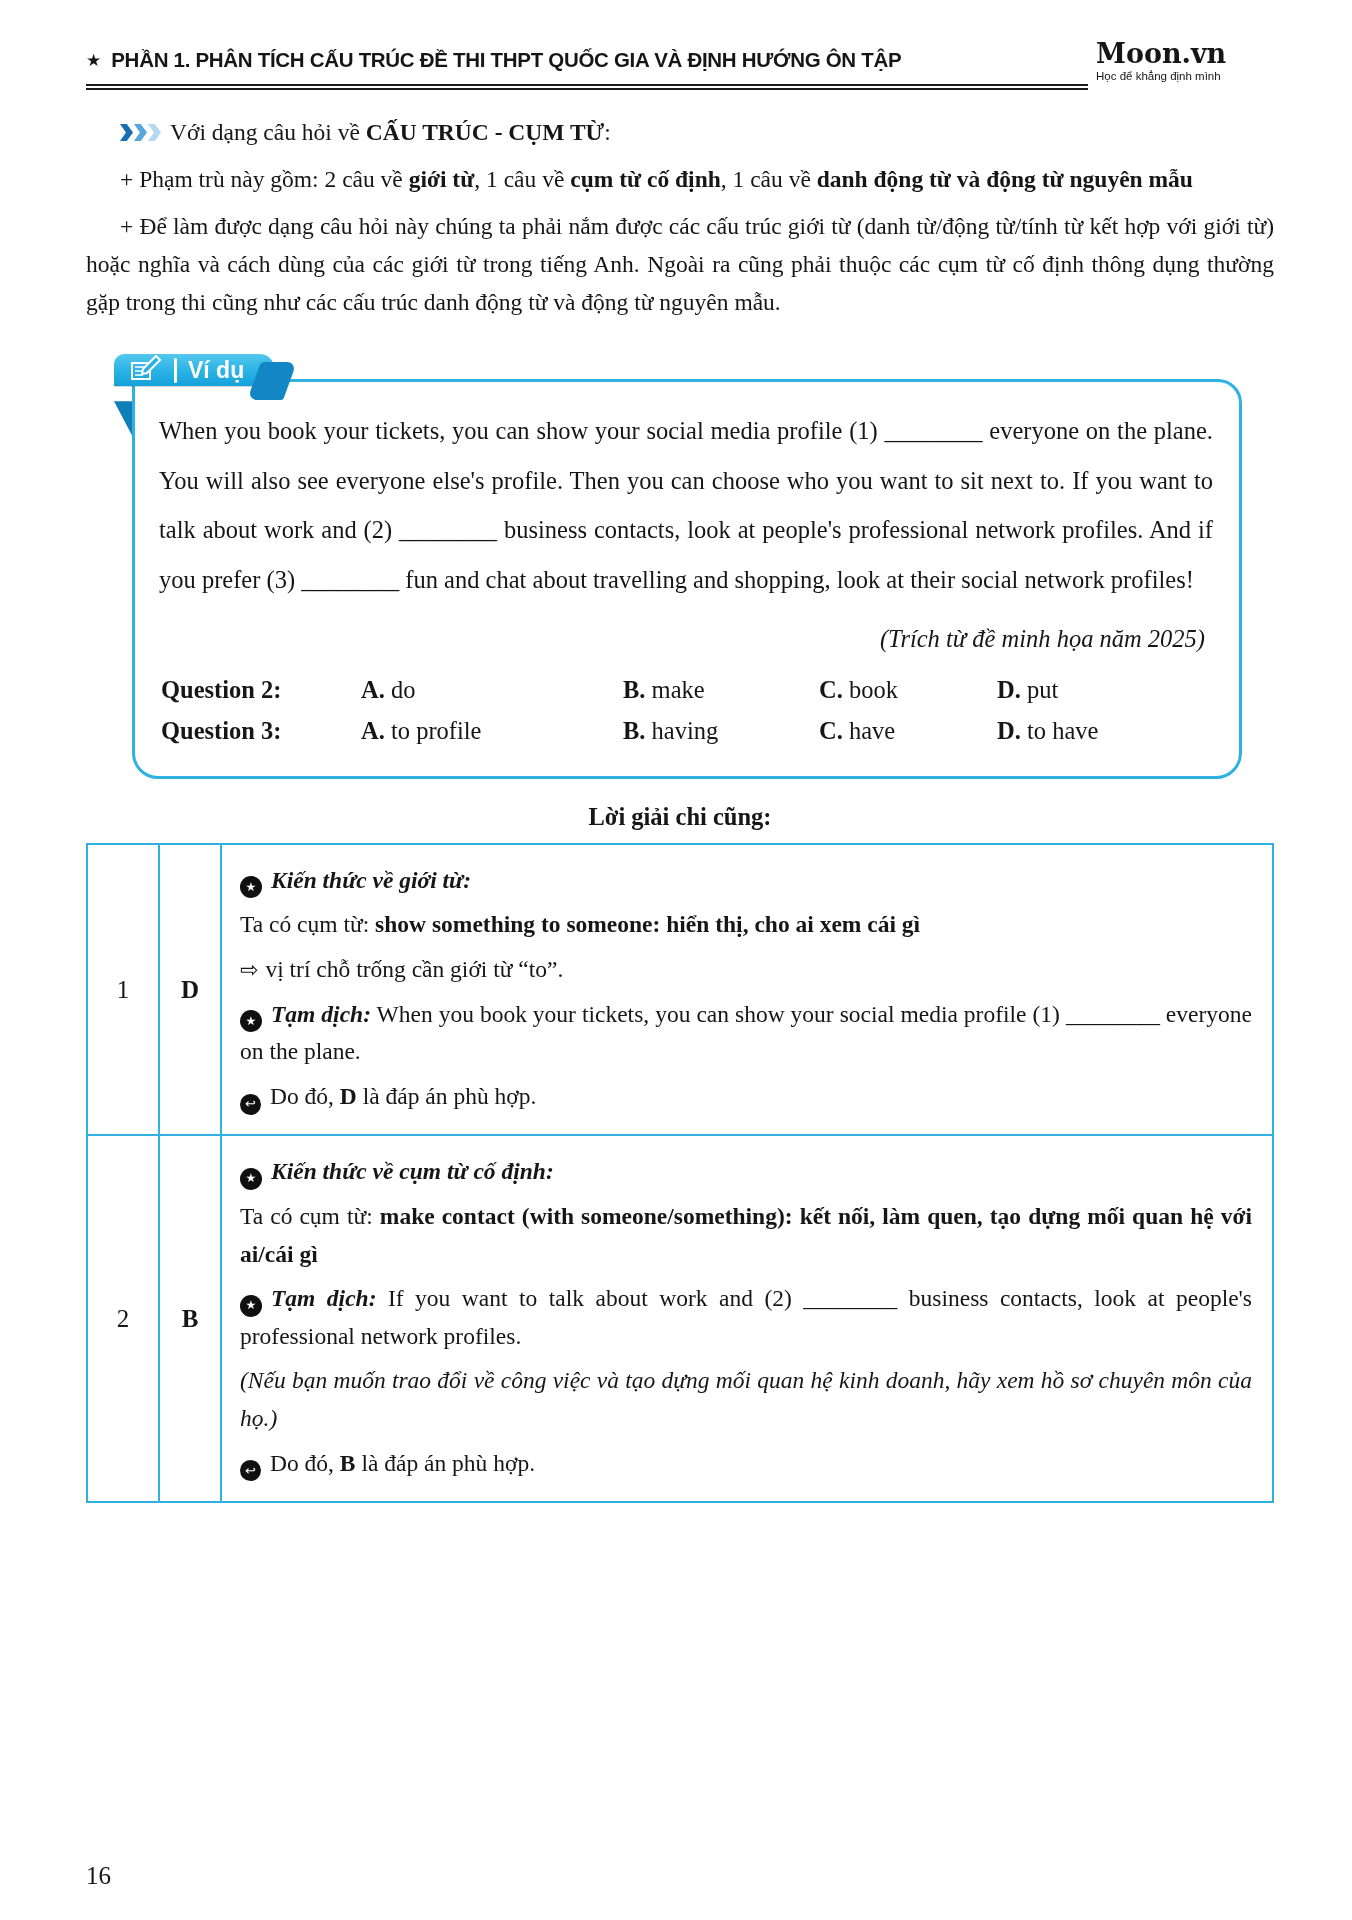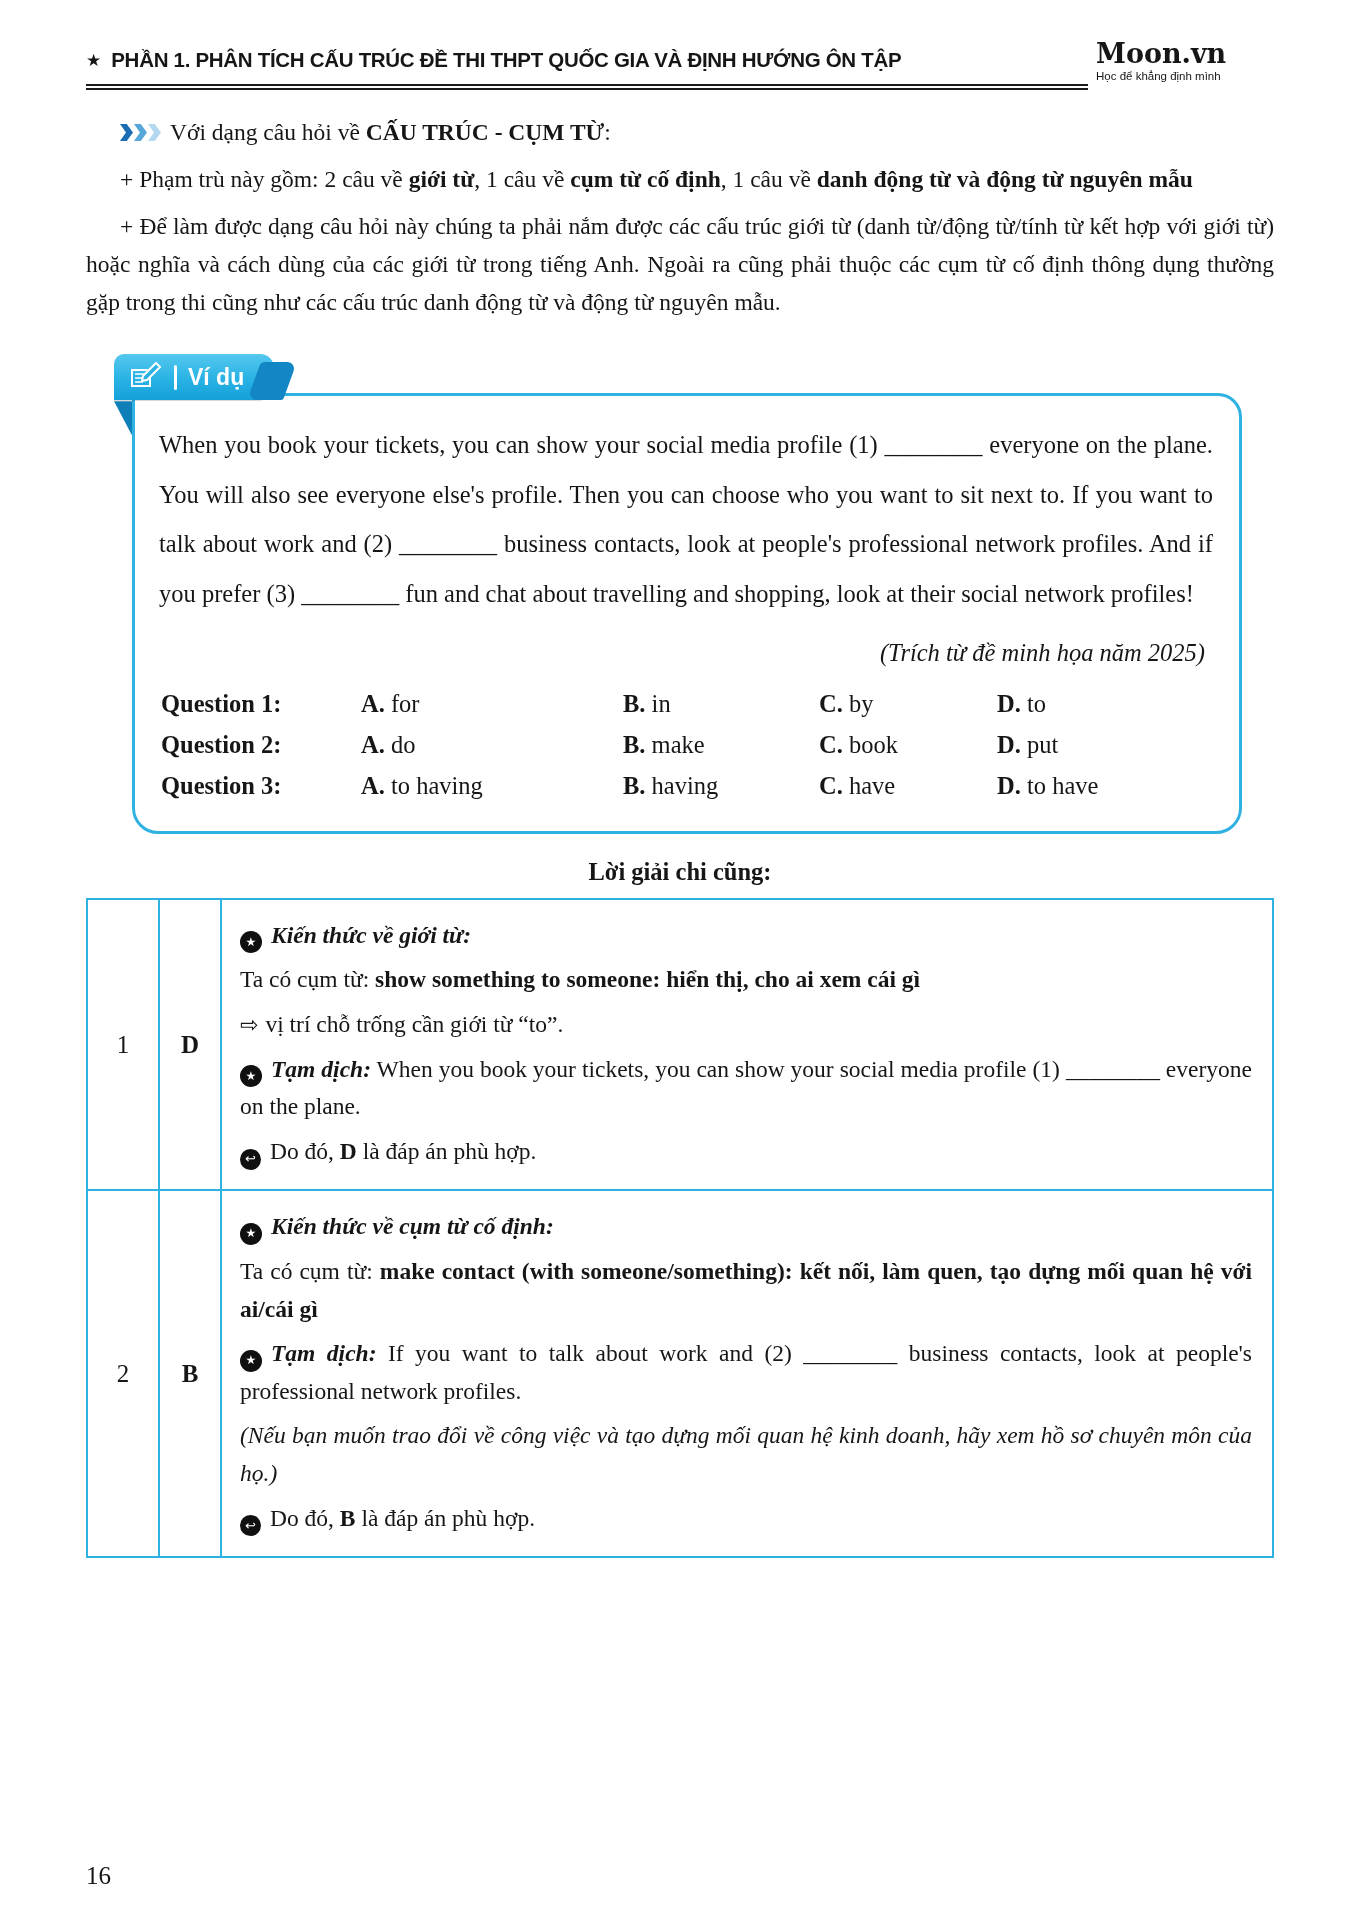--- a/index.html
+++ b/index.html
@@ -40,21 +40,21 @@
            color:#fff;align-items:center;justify-content:center;font-size:12px;
            margin-right:9px;vertical-align:-3px;font-family:"DejaVu Sans",sans-serif;
            font-style:normal;font-weight:normal;}
   .ic-arrowr{font-family:"DejaVu Sans",sans-serif;font-size:22px;margin-right:7px;font-weight:normal;}
   .ic-arrowc{display:inline-flex;width:21px;height:21px;border-radius:50%;background:#101010;
              color:#fff;align-items:center;justify-content:center;font-size:13px;
              margin-right:9px;vertical-align:-4px;font-family:"DejaVu Sans",sans-serif;}
 
   
   .example{position:relative;margin:24px 32px 0 46px;}
-  .tab{position:relative;margin-left:-18px;width:max-content;height:46px;z-index:3;
+  .tab{position:relative;margin-left:-18px;width:max-content;height:32px;z-index:3;
        background:linear-gradient(180deg,#55c8ee 0%,#29b2e4 55%,#14a0da 100%);
        border-radius:10px 14px 16px 0;display:flex;align-items:center;gap:11px;
        padding:0 30px 0 15px;color:#fff;box-shadow:0 1px 0 rgba(0,0,0,.15);}
   .tab::after{content:"";position:absolute;right:-16px;top:8px;width:36px;height:38px;
               background:#1387c5;transform:skewX(-20deg);z-index:-1;border-radius:4px 10px 2px 10px;}
   .tab-sep{width:3px;height:25px;background:#fff;border-radius:2px;}
   .tab-label{font-family:"Liberation Sans","DejaVu Sans",sans-serif;font-weight:bold;font-size:23px;}
   .fold-left{position:absolute;left:-18px;top:47px;width:19px;height:36px;background:var(--fold);
              clip-path:polygon(0 0,100% 0,100% 100%);z-index:1;}
   .box{position:relative;z-index:2;margin-top:-7px;background:#fff;
@@ -119,36 +119,29 @@
       </span>
       <span class="tab-sep"></span>
       <span class="tab-label">Ví dụ</span>
     </div>
     <div class="fold-left"></div>
     <div class="box">
       <p class="passage"><span>When you book your tickets, you can show your social media profile (1) ________ everyone on the plane. You will also see everyone else's profile. Then you can choose who you want to sit next to. If you want to talk about work and (2) ________ business contacts, look at people's professional network profiles. And if you prefer (3) ________ fun and chat about travelling and shopping, look at their social network profiles!</span></p>
       <p class="source">(Trích từ đề minh họa năm 2025)</p>
       <div id="questions">
           <div class="q-row">
-            <span class="q-label">Question 1:</span>
-            <span class="q-opt"><span class="letter">A. </span><span>for</span></span>
-            <span class="q-opt"><span class="letter">B. </span><span>in</span></span>
-            <span class="q-opt"><span class="letter">C. </span><span>by</span></span>
-            <span class="q-opt"><span class="letter">D. </span><span>to</span></span>
-          </div>
-          <div class="q-row">
             <span class="q-label">Question 2:</span>
             <span class="q-opt"><span class="letter">A. </span><span>do</span></span>
             <span class="q-opt"><span class="letter">B. </span><span>make</span></span>
             <span class="q-opt"><span class="letter">C. </span><span>book</span></span>
             <span class="q-opt"><span class="letter">D. </span><span>put</span></span>
           </div>
           <div class="q-row">
             <span class="q-label">Question 3:</span>
-            <span class="q-opt"><span class="letter">A. </span><span>to having</span></span>
+            <span class="q-opt"><span class="letter">A. </span><span>to profile</span></span>
             <span class="q-opt"><span class="letter">B. </span><span>having</span></span>
             <span class="q-opt"><span class="letter">C. </span><span>have</span></span>
             <span class="q-opt"><span class="letter">D. </span><span>to have</span></span>
           </div>
         </div>
     </div>
   </section>
 
   <h2 class="sol-head">Lời giải chi cũng:</h2>
   <div class="sol-table" id="solution">

